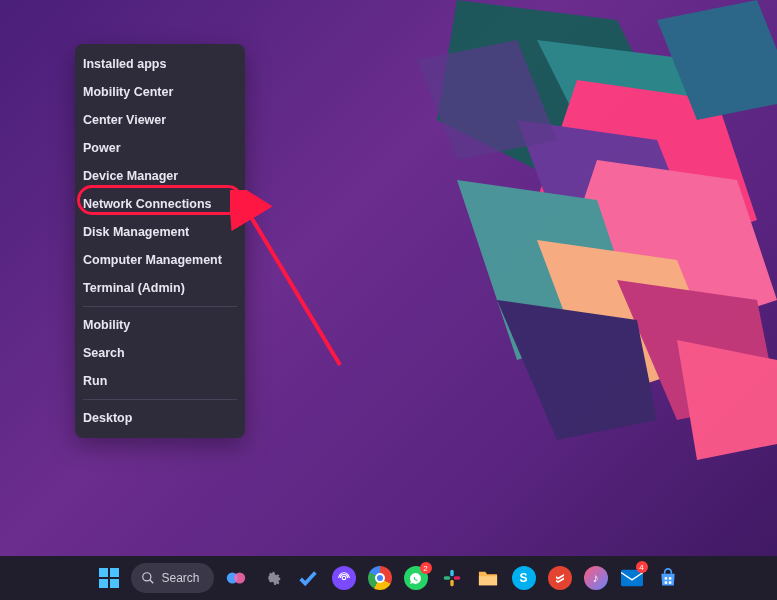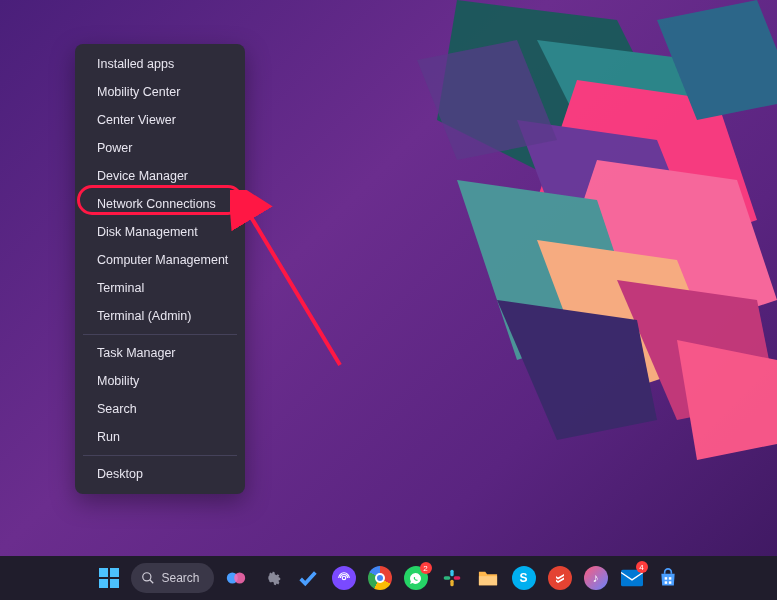--- a/index.html
+++ b/index.html
@@ -28,26 +28,27 @@
     width: 170px;
     background: #2e2c3a;
     border-radius: 8px;
     padding: 6px 0;
     box-shadow: 0 8px 24px rgba(0,0,0,0.35);
     z-index: 10;
     color: #e8e6f0;
     font-size: 12.5px;
   }
   .menu-item {
-    padding: 7px 22px;
+    padding: 7px 8px;
     cursor: pointer;
     white-space: nowrap;
     display: flex;
     justify-content: space-between;
     align-items: flex-start;
+    font-weight: bold;
   }
   .menu-sep {
     height: 1px;
     background: #45425a;
     margin: 4px 8px;
   }
   .chevron {
     font-size: 10px;
     color: #b8b4c8;
   }
@@ -167,29 +168,23 @@
   <div class="menu-item">
       <span>Network Connections</span>
     </div>
   <div class="menu-item">
       <span>Disk Management</span>
     </div>
   <div class="menu-item">
       <span>Computer Management</span>
     </div>
   <div class="menu-item">
-      <span>Terminal</span>
-    </div>
-  <div class="menu-item">
       <span>Terminal (Admin)</span>
     </div>
   <div class="menu-sep"></div>
-  <div class="menu-item">
-      <span>Task Manager</span>
-    </div>
   <div class="menu-item">
       <span>Mobility</span>
     </div>
   <div class="menu-item">
       <span>Search</span>
     </div>
   <div class="menu-item">
       <span>Run</span>
     </div>
   <div class="menu-sep"></div>

